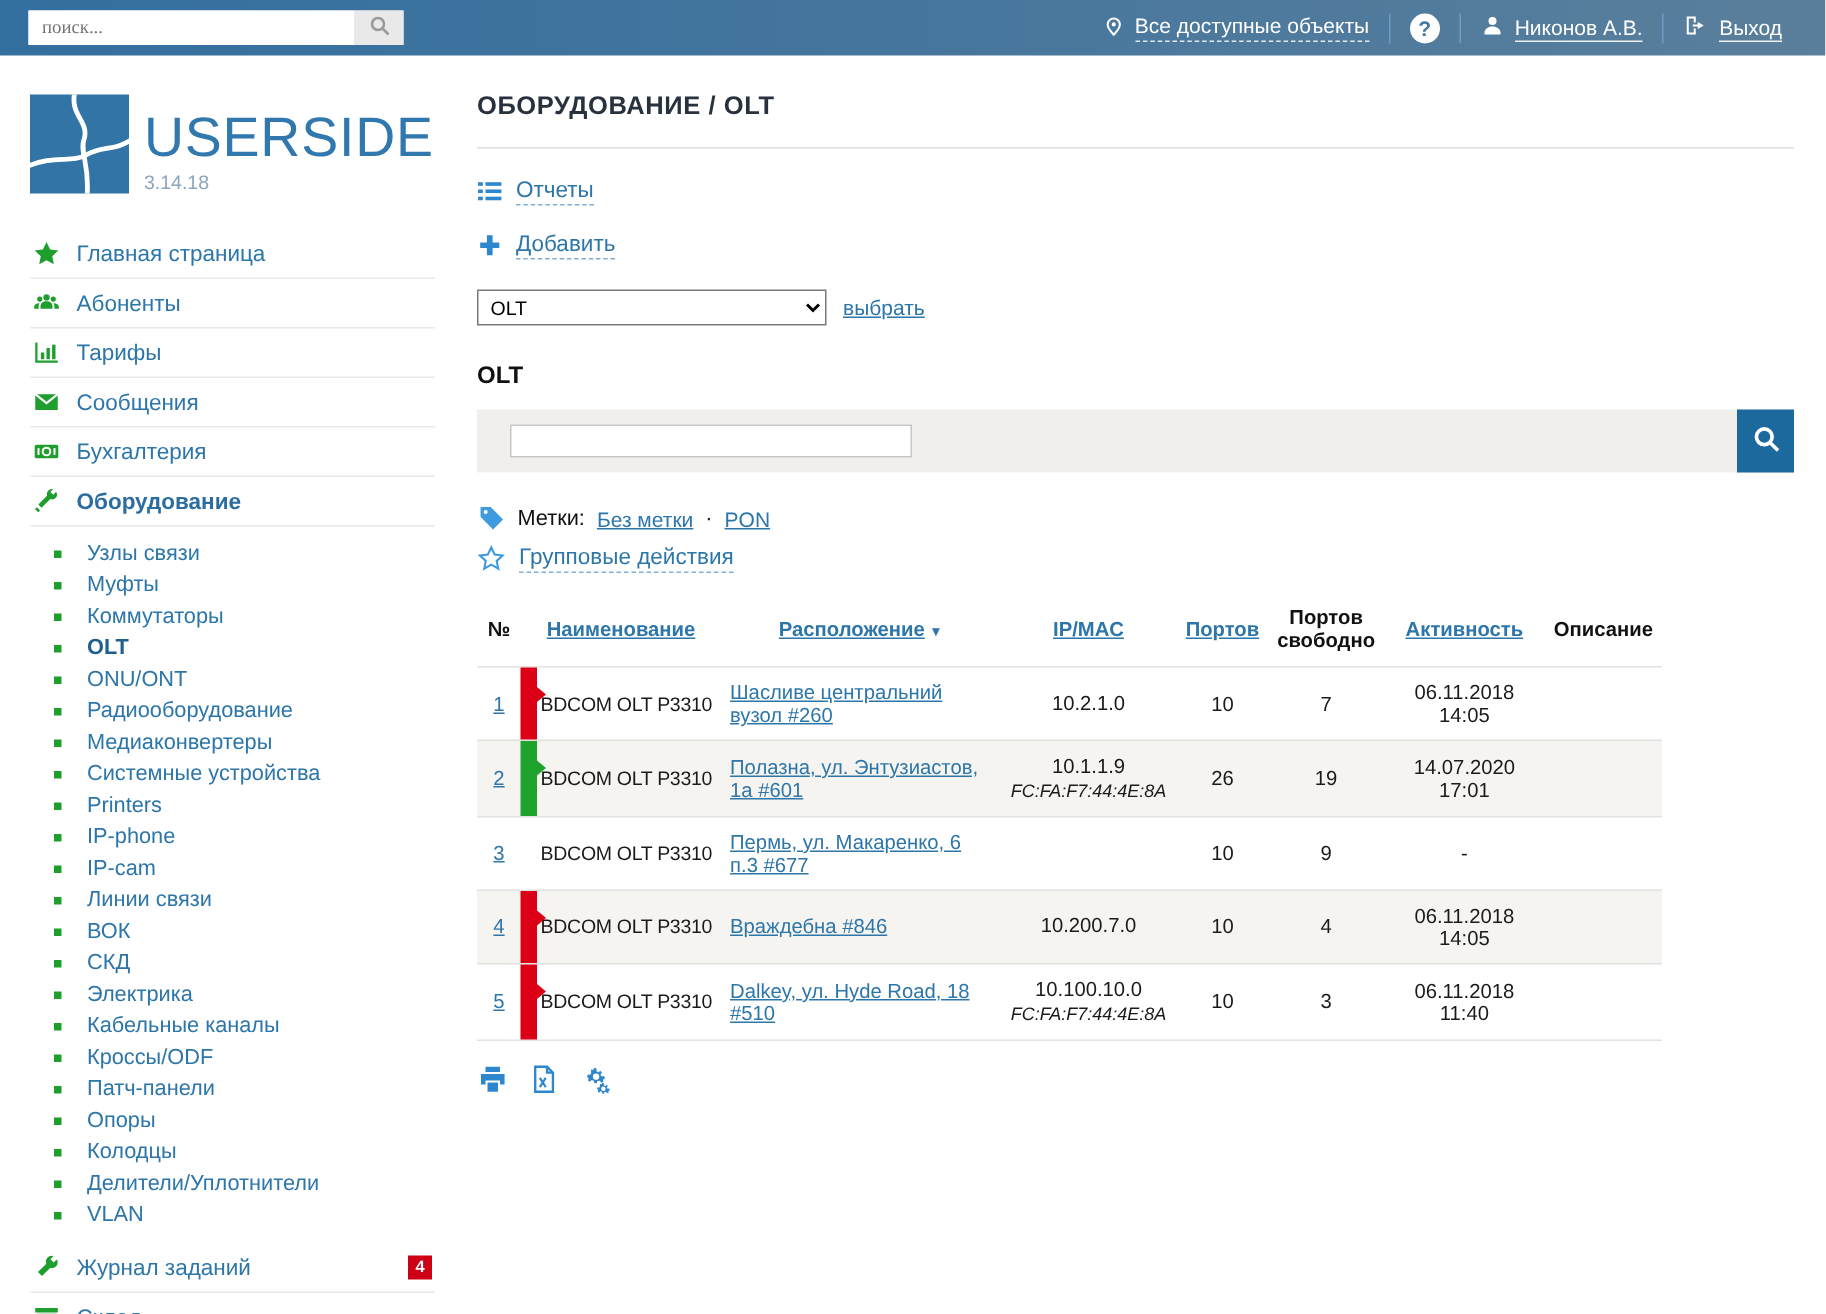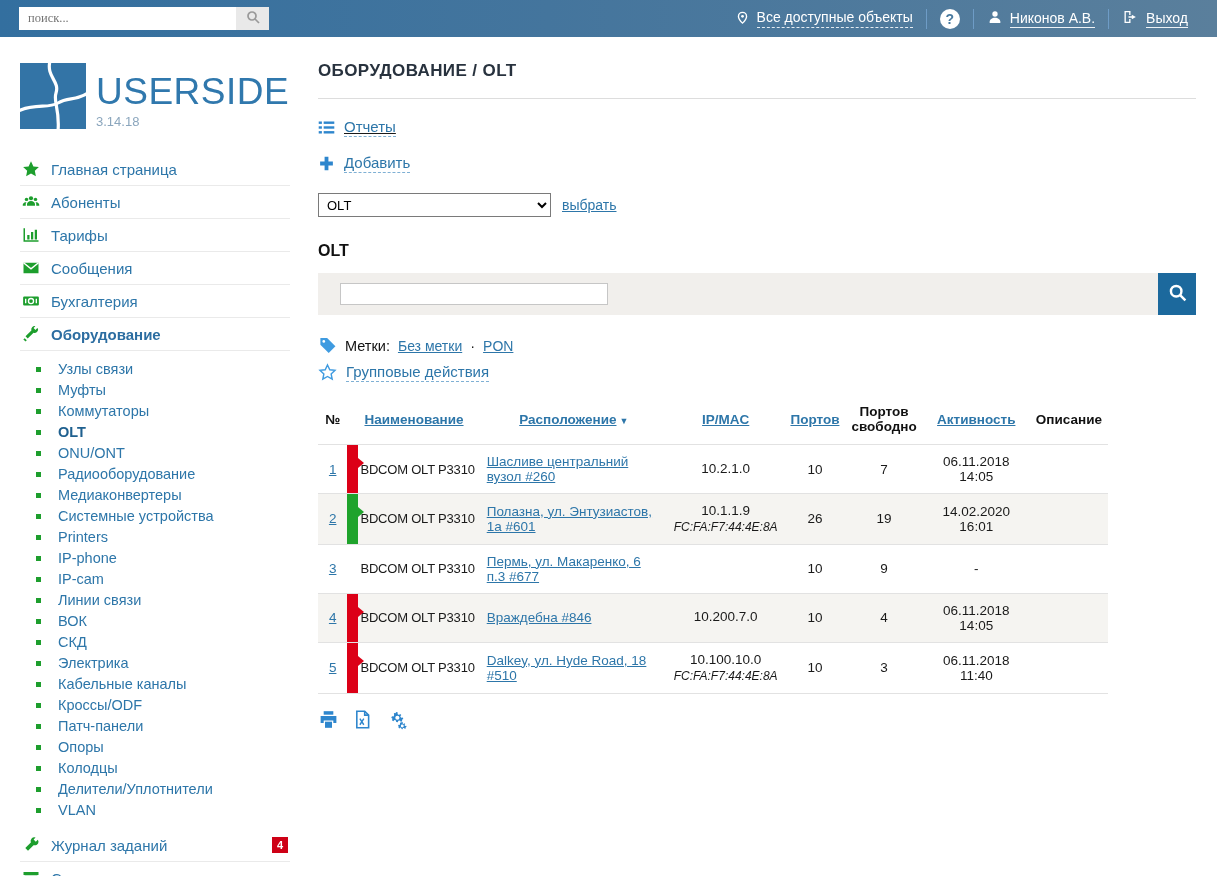--- a/index.html
+++ b/index.html
@@ -62,21 +62,21 @@
   .submenu li::before {
     content:""; position:absolute; left:16px; top:9px; width:5px; height:5px; background:#1d9e2d;
   }
   .submenu li.active { font-weight:bold; color:#1f608f; }
 
   
   .main { position:absolute; top:37px; left:318px; right:0; padding:24px 21px 0 0; }
   .breadcrumb { font-size:17px; font-weight:bold; color:#28323e; letter-spacing:.4px; }
   .main hr { border:0; border-top:1px solid #ddd; margin:17px 0 0; }
   .action-row { display:flex; align-items:center; gap:9px; margin-top:17px; }
-  .action-row.first { margin-top:19px;text-decoration:underline; }
+  .action-row.first { margin-top:19px; }
   .a-icon { width:17px; height:17px; color:#2e86cd; flex:none; }
   .link-dashed {
     color:#2d76a9; text-decoration:none; border-bottom:1px dashed #7fb0d4;
     font-size:15px; padding-bottom:1px;
   }
   .link-solid { color:#2d76a9; text-decoration:underline; font-size:14px; }
 
   .select-row { margin-top:20px; display:flex; align-items:center; gap:11px; }
   .select-row select {
     width:233px; height:24px; font-size:13px; border:1px solid #7a7a7a; background:#fff;
@@ -435,21 +435,21 @@
             <div class="mk" data-marker="green"></div>
           </td>
         <td class="c-name">BDCOM OLT P3310</td>
         <td class="c-loc"><a>Полазна, ул. Энтузиастов, 1а #601</a></td>
         <td>
             <div class="ip">10.1.1.9</div>
             <div class="mac">FC:FA:F7:44:4E:8A</div>
           </td>
         <td>26</td>
         <td>19</td>
-        <td>14.02.2020 16:01</td>
+        <td>14.07.2020 17:01</td>
         <td></td>
       </tr>
       <tr>
         <td class="c-num"><a>3</a></td>
         <td class="c-marker">
             <div class="mk" data-marker="none"></div>
           </td>
         <td class="c-name">BDCOM OLT P3310</td>
         <td class="c-loc"><a>Пермь, ул. Макаренко, 6 п.3 #677</a></td>
         <td>

